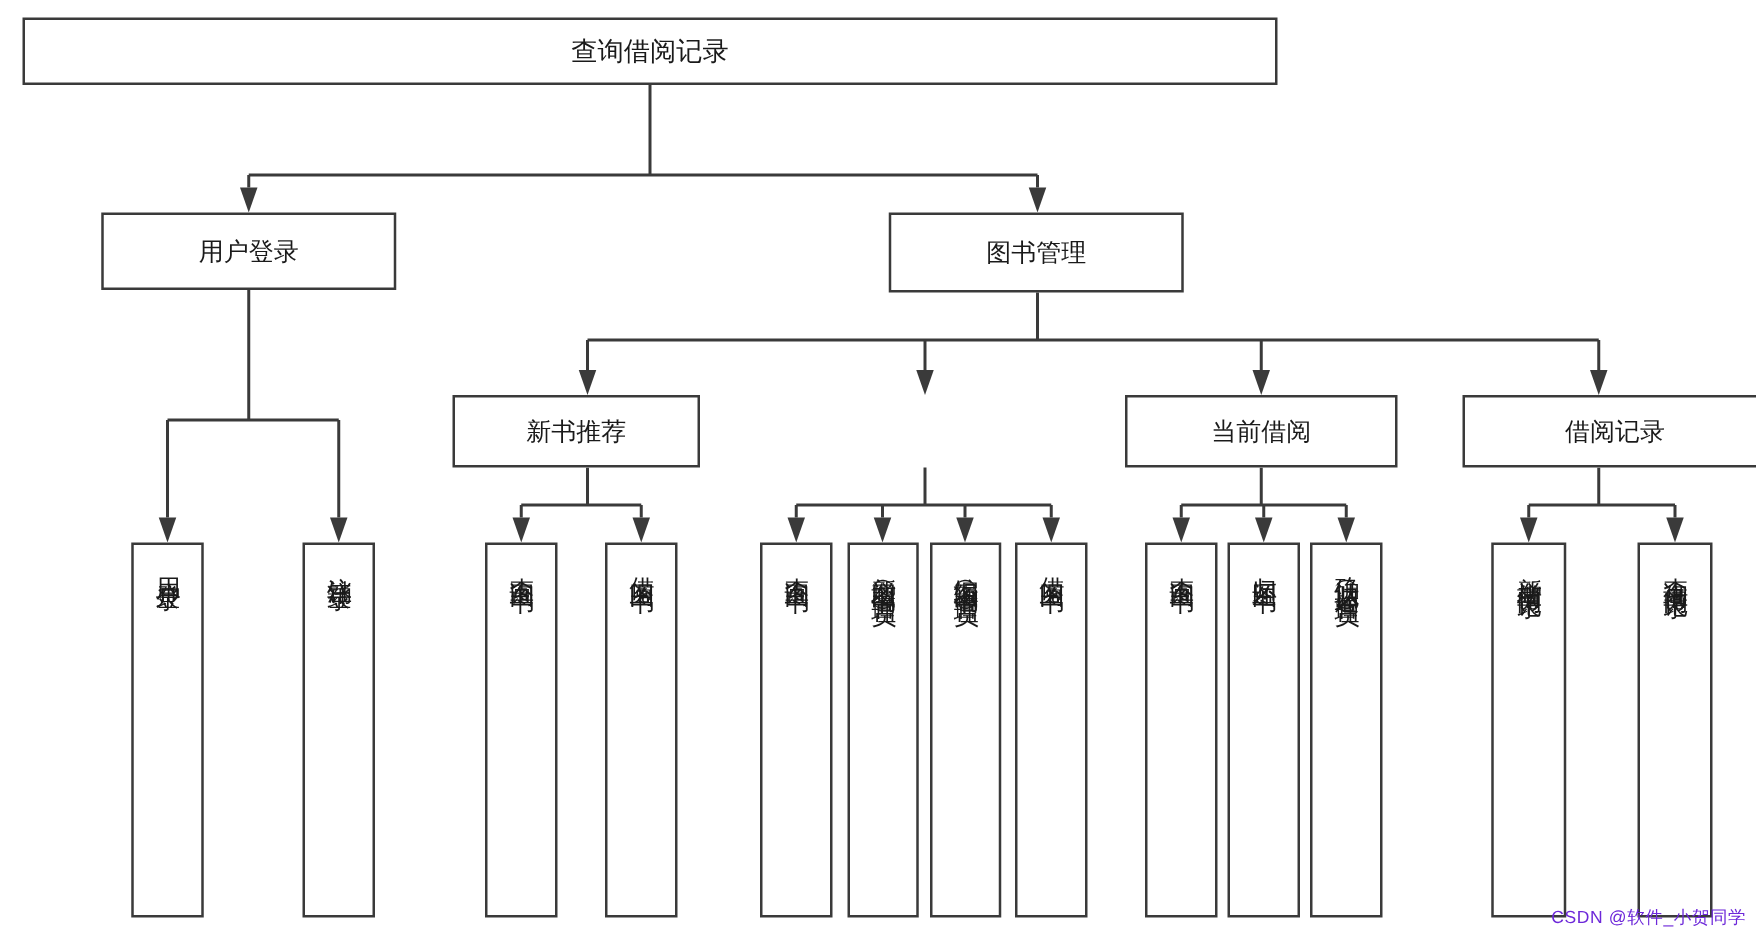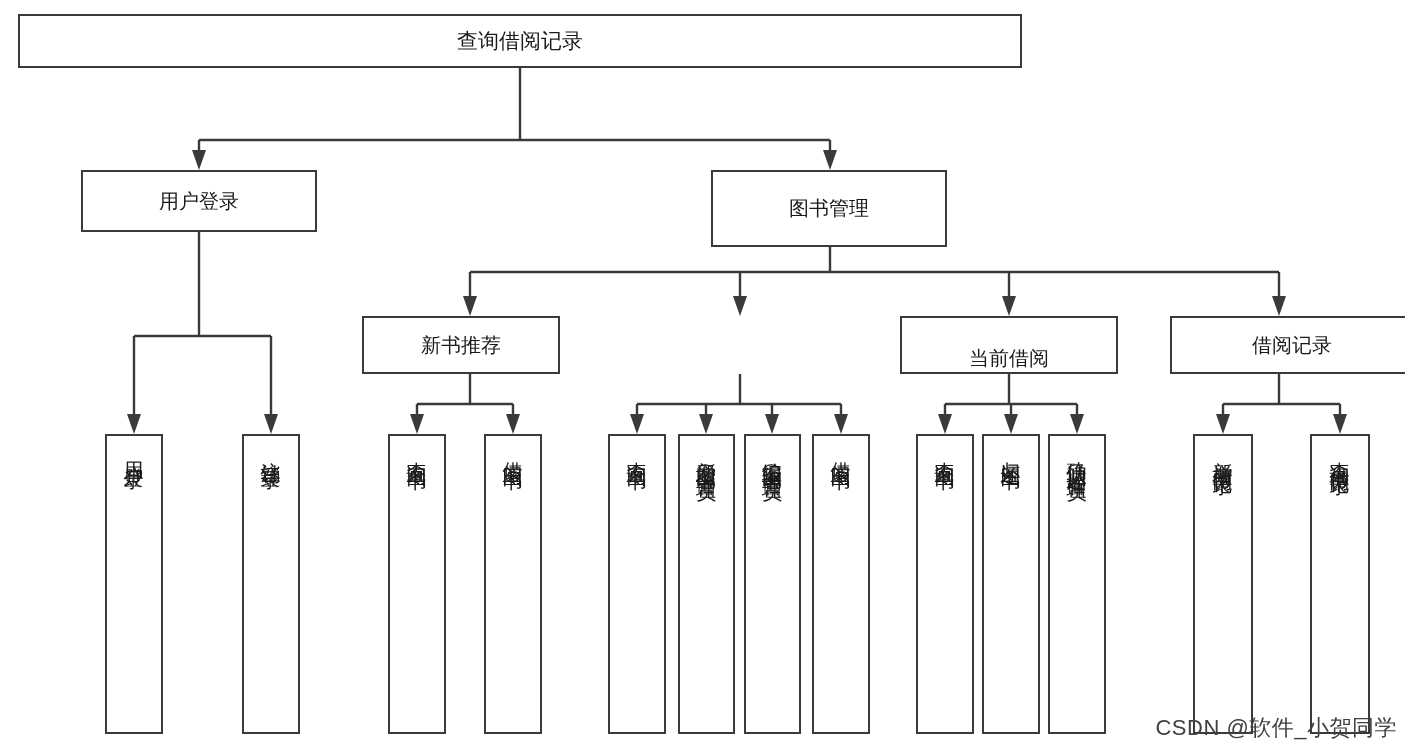--- a/index.html
+++ b/index.html
@@ -67,22 +67,22 @@
     stroke-width: 2.4;
     fill: none;
   }
   svg.links polygon {
     fill: #3a3a3a;
   }
   .watermark {
     position: absolute;
     right: 8px;
     bottom: 4px;
-    font-size: 22px;
-    color: #404040;
+    font-size: 14px;
+    color: #6d28d9;
     white-space: nowrap;
     letter-spacing: 0.5px;
   }
 </style>
 </head>
 <body>
 
 <div id="canvas">
 
   <svg class="links" viewBox="0 0 1405 747">
@@ -147,28 +147,28 @@
     <polygon points="1333,414 1347,414 1340,434"></polygon>
   </svg>
 
   <div class="node level-root" style="left:18px; top:14px; width:1004px; height:54px;">
     <span class="htext">查询借阅记录</span>
   </div>
 
   <div class="node level-2" style="left:81px; top:170px; width:236px; height:62px;">
     <span class="htext">用户登录</span>
   </div>
-  <div class="node level-2" style="left:711px; top:170px; width:236px; height:77px;">
+  <div class="node level-2" style="left:711px; top:170px; width:236px; height:64px;">
     <span class="htext">图书管理</span>
   </div>
 
   <div class="node level-3" style="left:362px; top:316px; width:198px; height:58px;">
     <span class="htext">新书推荐</span>
   </div>
-  <div class="node level-3" style="left:900px; top:316px; width:218px; height:58px;align-items:flex-end;">
+  <div class="node level-3" style="left:900px; top:316px; width:218px; height:58px;">
     <span class="htext">当前借阅</span>
   </div>
   <div class="node level-3" style="left:1170px; top:316px; width:244px; height:58px;">
     <span class="htext">借阅记录</span>
   </div>
 
   <div class="node leaf" style="left:105px; top:434px; width:58px; height:300px;">
     <span class="vtext">用户登录</span>
   </div>
   <div class="node leaf" style="left:242px; top:434px; width:58px; height:300px;">

